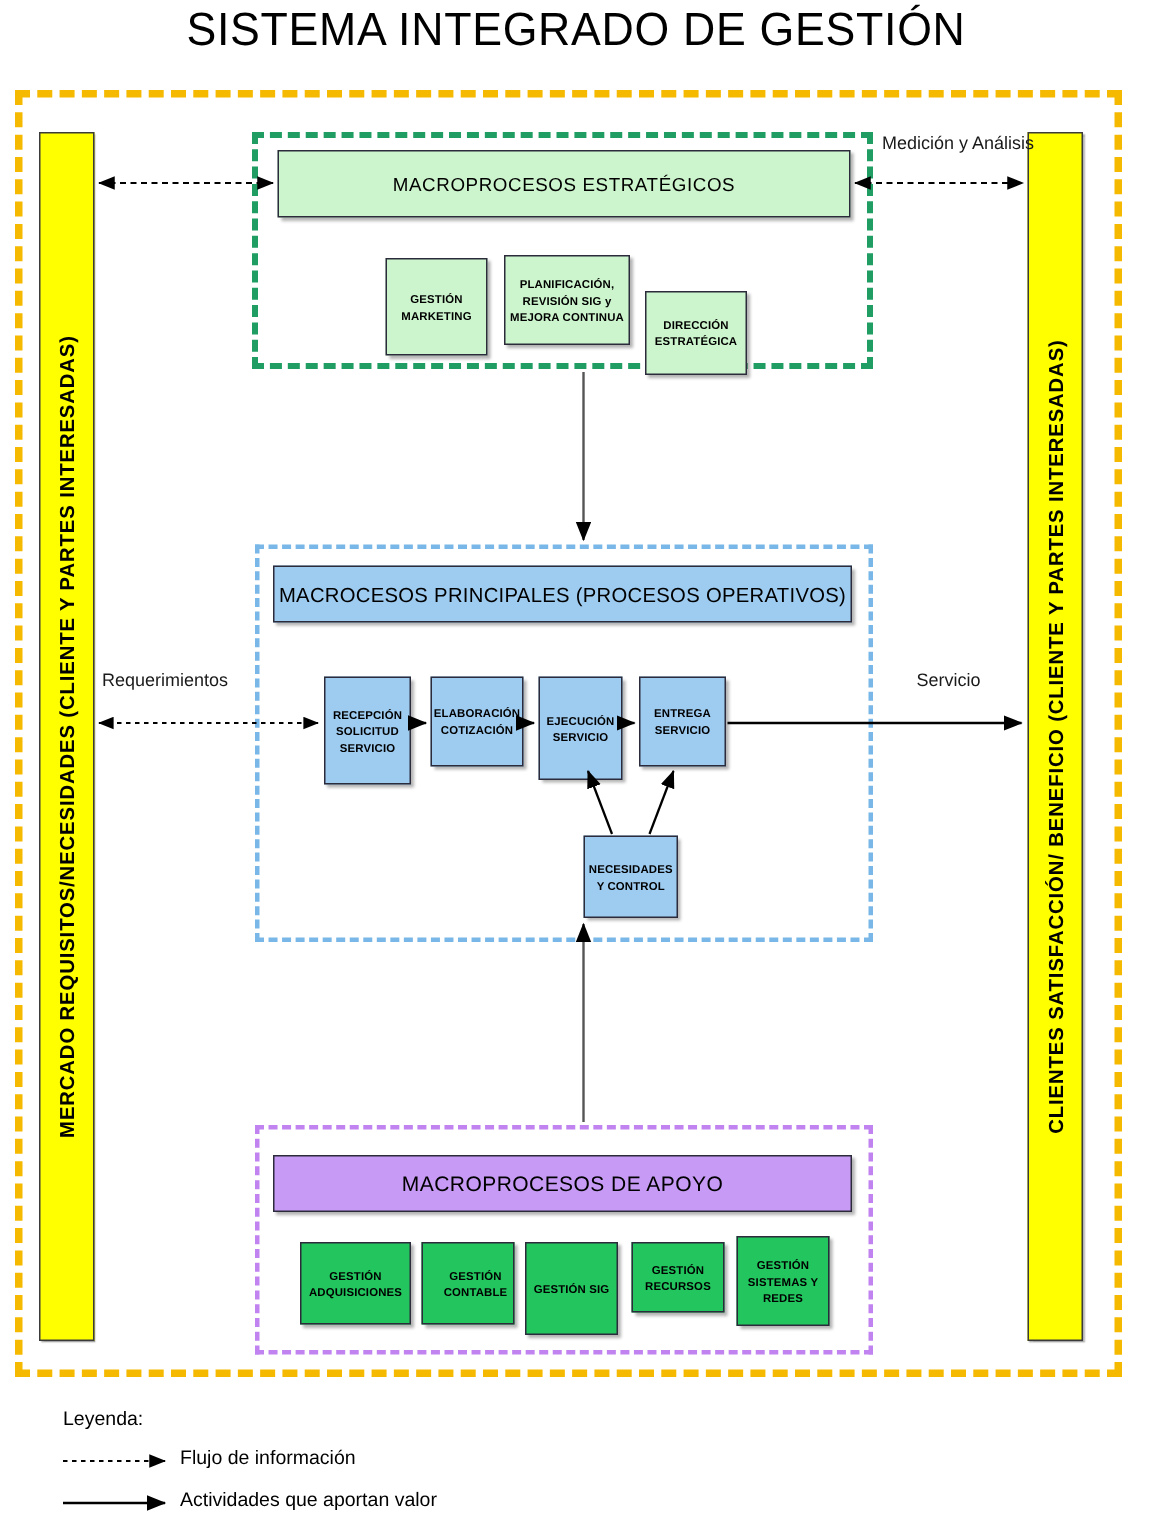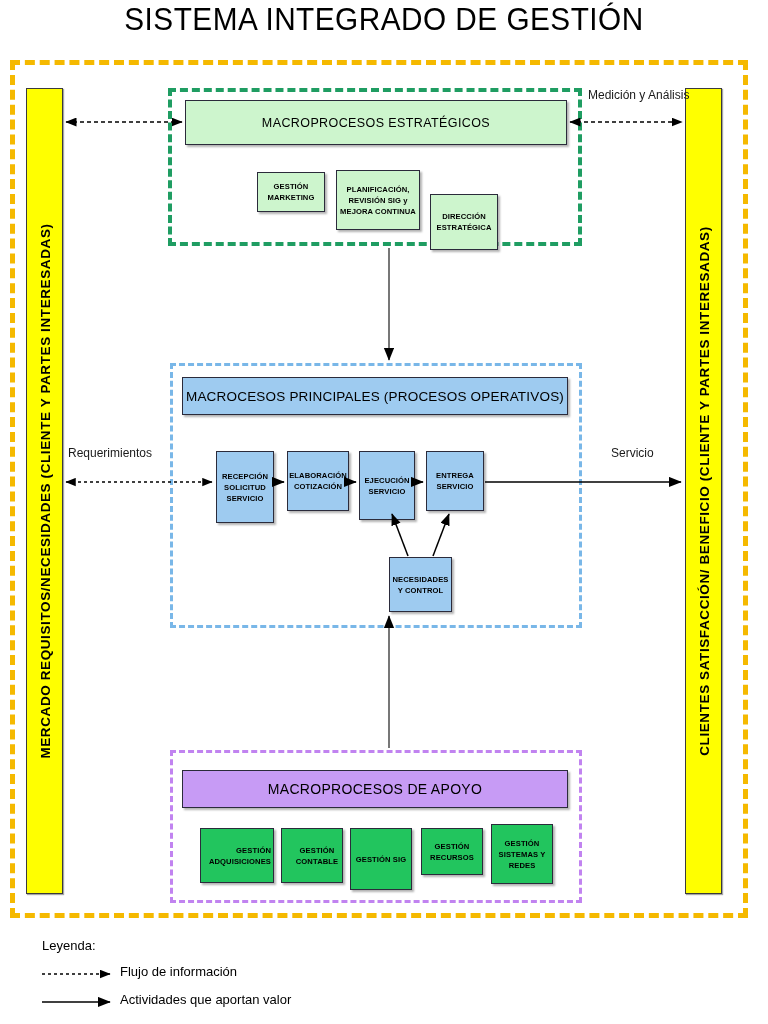--- a/index.html
+++ b/index.html
@@ -91,33 +91,33 @@
     line-height:1.45;
     letter-spacing:.1px;
     box-shadow:2px 2px 2px rgba(0,0,0,.30);
     padding:2px;
   }
   .pbox.green{background:#cdf5cd;}
   .pbox.blue{background:#9ecbf0;}
   .pbox.purple{background:#22c55e;}
 
   
-  #sb-marketing{left:257px;top:172px;width:68px;height:40px;}
+  #sb-marketing{left:257px;top:172px;width:68px;height:65px;}
   #sb-planificacion{left:336px;top:170px;width:84px;height:60px;}
   #sb-direccion{left:430px;top:172px;width:68px;height:56px;margin-top:22px;}
 
   
   #ob-recepcion{left:216px;top:451px;width:58px;height:72px;}
   #ob-cotizacion{left:287px;top:451px;width:62px;height:60px;}
   #ob-ejecucion{left:359px;top:451px;width:56px;height:69px;}
   #ob-entrega{left:426px;top:451px;width:58px;height:60px;}
   #ob-seguimiento{left:389px;top:557px;width:63px;height:55px;}
 
   
-  #pb-adquisiciones{left:200px;top:828px;width:74px;height:55px;text-align:right;}
+  #pb-adquisiciones{left:200px;top:828px;width:74px;height:55px;}
   #pb-contable{left:281px;top:828px;width:62px;height:55px;padding-left:12px;}
   #pb-sig{left:350px;top:828px;width:62px;height:62px;}
   #pb-recursos{left:421px;top:828px;width:62px;height:47px;}
   #pb-sistemas{left:491px;top:824px;width:62px;height:60px;}
 
   
   .arrows{position:absolute;left:0;top:0;width:768px;height:1024px;pointer-events:none;}
 
   
   .caption{

